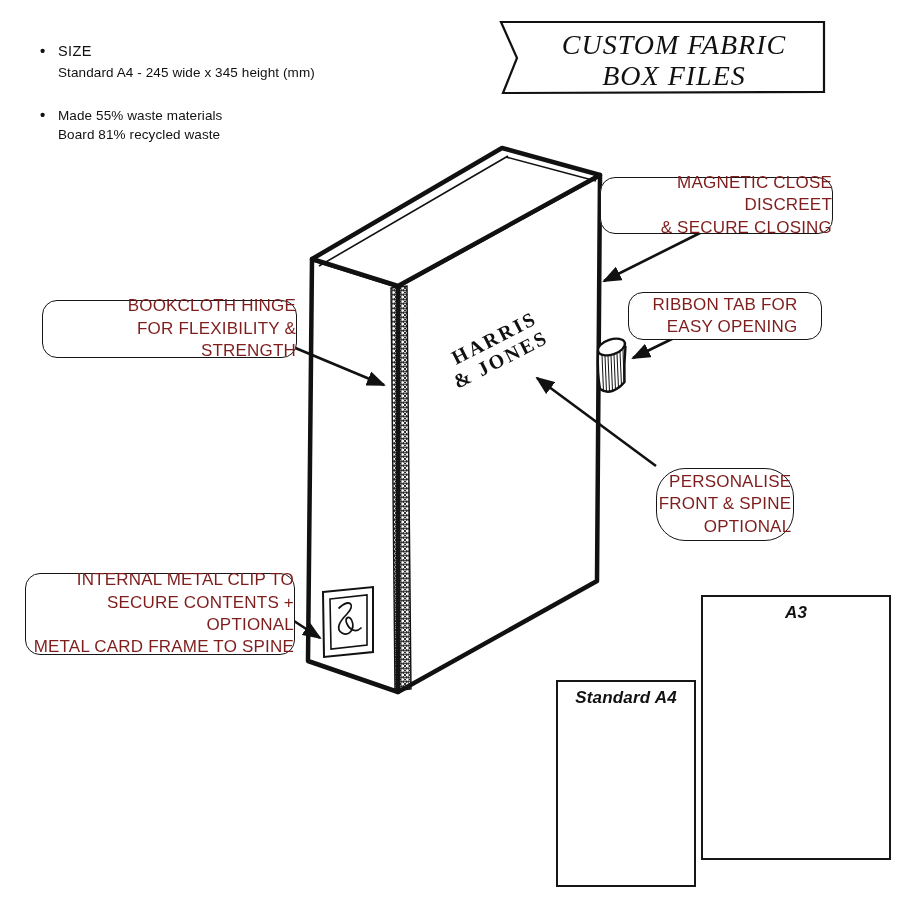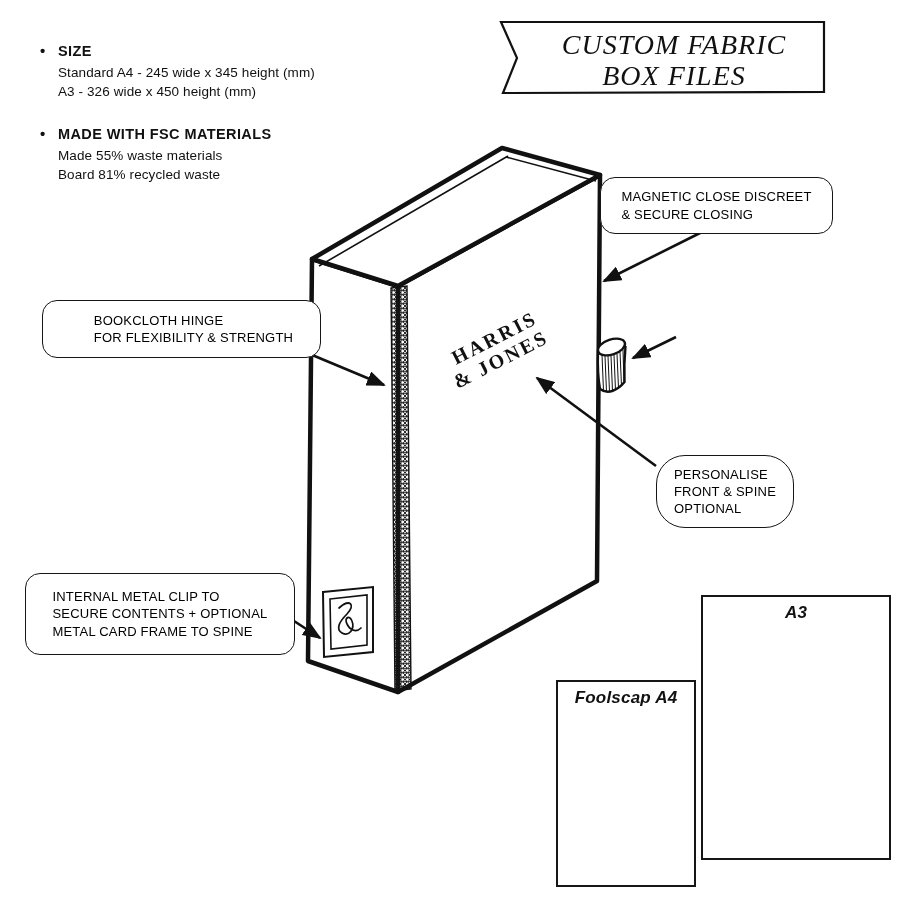--- a/index.html
+++ b/index.html
@@ -4,32 +4,32 @@
 <style>
   html,body{margin:0;padding:0;background:#fff;}
   .canvas{position:relative;width:900px;height:900px;background:#fff;overflow:hidden;
           font-family:"Liberation Sans",sans-serif;color:#111;}
   .drawing{position:absolute;left:0;top:0;z-index:1;}
 
   
   .specs{position:absolute;left:40px;top:42px;z-index:2;width:340px;}
   .spec{display:flex;margin-bottom:24px;}
   .spec .bullet{width:18px;font-size:15px;font-weight:bold;line-height:18px;}
-  .spec-title{font-size:14.5px;font-weight:bold;letter-spacing:.4px;line-height:18px;margin-bottom:3px;}
+  .spec-title{font-size:14.5px;font-weight:normal;letter-spacing:.4px;line-height:18px;margin-bottom:3px;}
   .spec-line{font-size:13.5px;line-height:19px;letter-spacing:.1px;}
 
   
   .callout{position:absolute;z-index:2;background:#fff;border:1.6px solid #161616;
            border-radius:15px;display:flex;align-items:center;justify-content:center;
-           text-align:left;font-size:13px;line-height:1.32;letter-spacing:.2px;
-           white-space:pre-line;color:#000000;}
+           text-align:right;font-size:17px;line-height:1.32;letter-spacing:.2px;
+           white-space:pre-line;color:#7f1d1d;}
   .co-magnetic   {left:600px;top:177px;width:231px;height:55px;}
   .co-ribbon     {left:628px;top:292px;width:192px;height:46px;}
-  .co-bookcloth  {left:42px; top:300px;width:253px;height:56px;padding-left:24px;}
-  .co-personalise{left:656px;top:455px;width:136px;height:71px;border-radius:29px;}
+  .co-bookcloth  {left:42px; top:300px;width:253px;height:56px;}
+  .co-personalise{left:656px;top:468px;width:136px;height:71px;border-radius:29px;}
   .co-internal   {left:25px; top:558px;width:268px;height:80px;margin-top:15px;}
 
   
   .swatch{position:absolute;z-index:2;background:#fff;border:2px solid #161616;}
   .sw-standard{left:415px;top:696px;width:134px;height:186px;}
   .sw-foolscap{left:556px;top:680px;width:136px;height:203px;}
   .sw-a3      {left:701px;top:595px;width:186px;height:261px;}
   .swatch .sw-label{display:block;text-align:center;margin-top:6px;
            font-size:17px;font-weight:bold;font-style:italic;letter-spacing:.2px;}
 </style>
@@ -103,44 +103,44 @@
       </g>
     </g>
   </svg>
 
   <div class="specs">
     <div class="spec">
       <div class="bullet">•</div>
       <div class="spec-body">
         <div class="spec-title">SIZE</div>
         <div class="spec-line">Standard A4 - 245 wide x 345 height (mm)</div>
-        <div class="spec-line">A3 - 326 wide x 450 height (mm)</div>
       </div>
     </div>
     <div class="spec">
       <div class="bullet">•</div>
       <div class="spec-body">
-        <div class="spec-title">MADE WITH FSC MATERIALS</div>
         <div class="spec-line">Made 55% waste materials</div>
         <div class="spec-line">Board 81% recycled waste</div>
       </div>
     </div>
   </div>
 
   <div class="callout co-magnetic">MAGNETIC CLOSE DISCREET
 &amp; SECURE CLOSING</div>
+  <div class="callout co-ribbon">RIBBON TAB FOR
+EASY OPENING</div>
   <div class="callout co-bookcloth">BOOKCLOTH HINGE
 FOR FLEXIBILITY &amp; STRENGTH</div>
   <div class="callout co-personalise">PERSONALISE
 FRONT &amp; SPINE
 OPTIONAL</div>
   <div class="callout co-internal">INTERNAL METAL CLIP TO
 SECURE CONTENTS + OPTIONAL
 METAL CARD FRAME TO SPINE</div>
 
   <div class="swatch sw-foolscap">
-    <span class="sw-label">Foolscap A4</span>
+    <span class="sw-label">Standard A4</span>
   </div>
   <div class="swatch sw-a3">
     <span class="sw-label">A3</span>
   </div>
 
 </div>
 
 </body></html>

